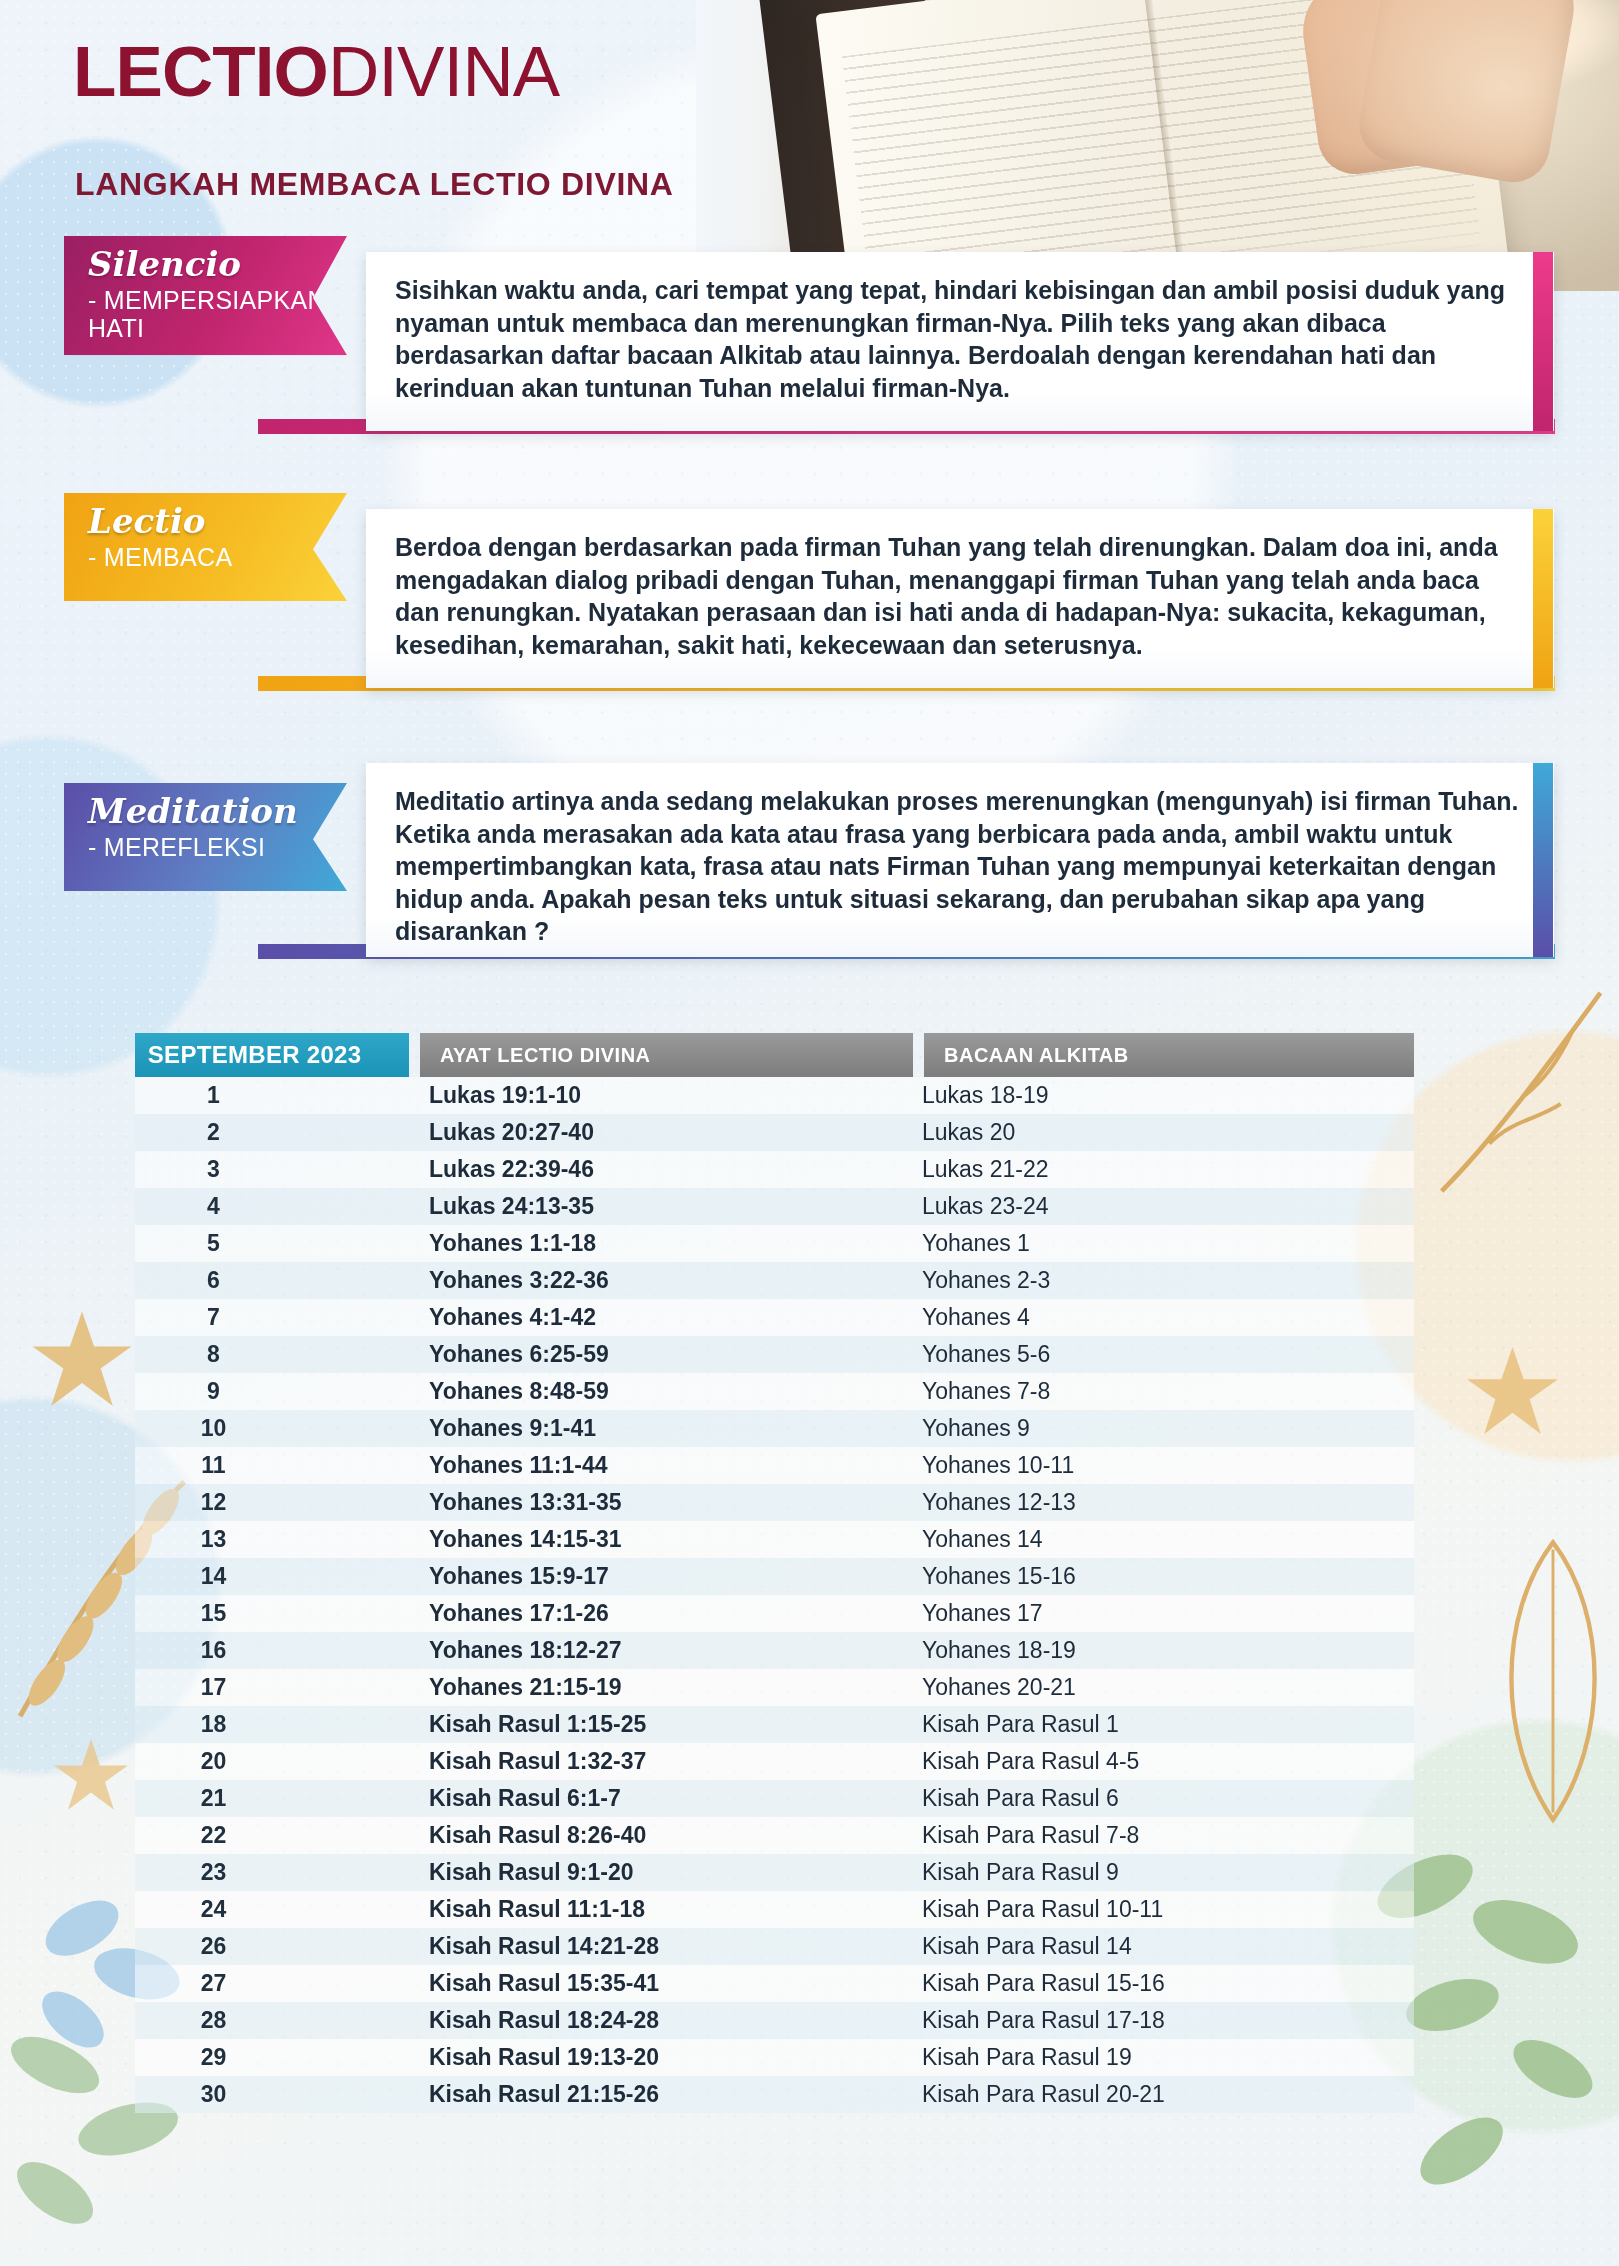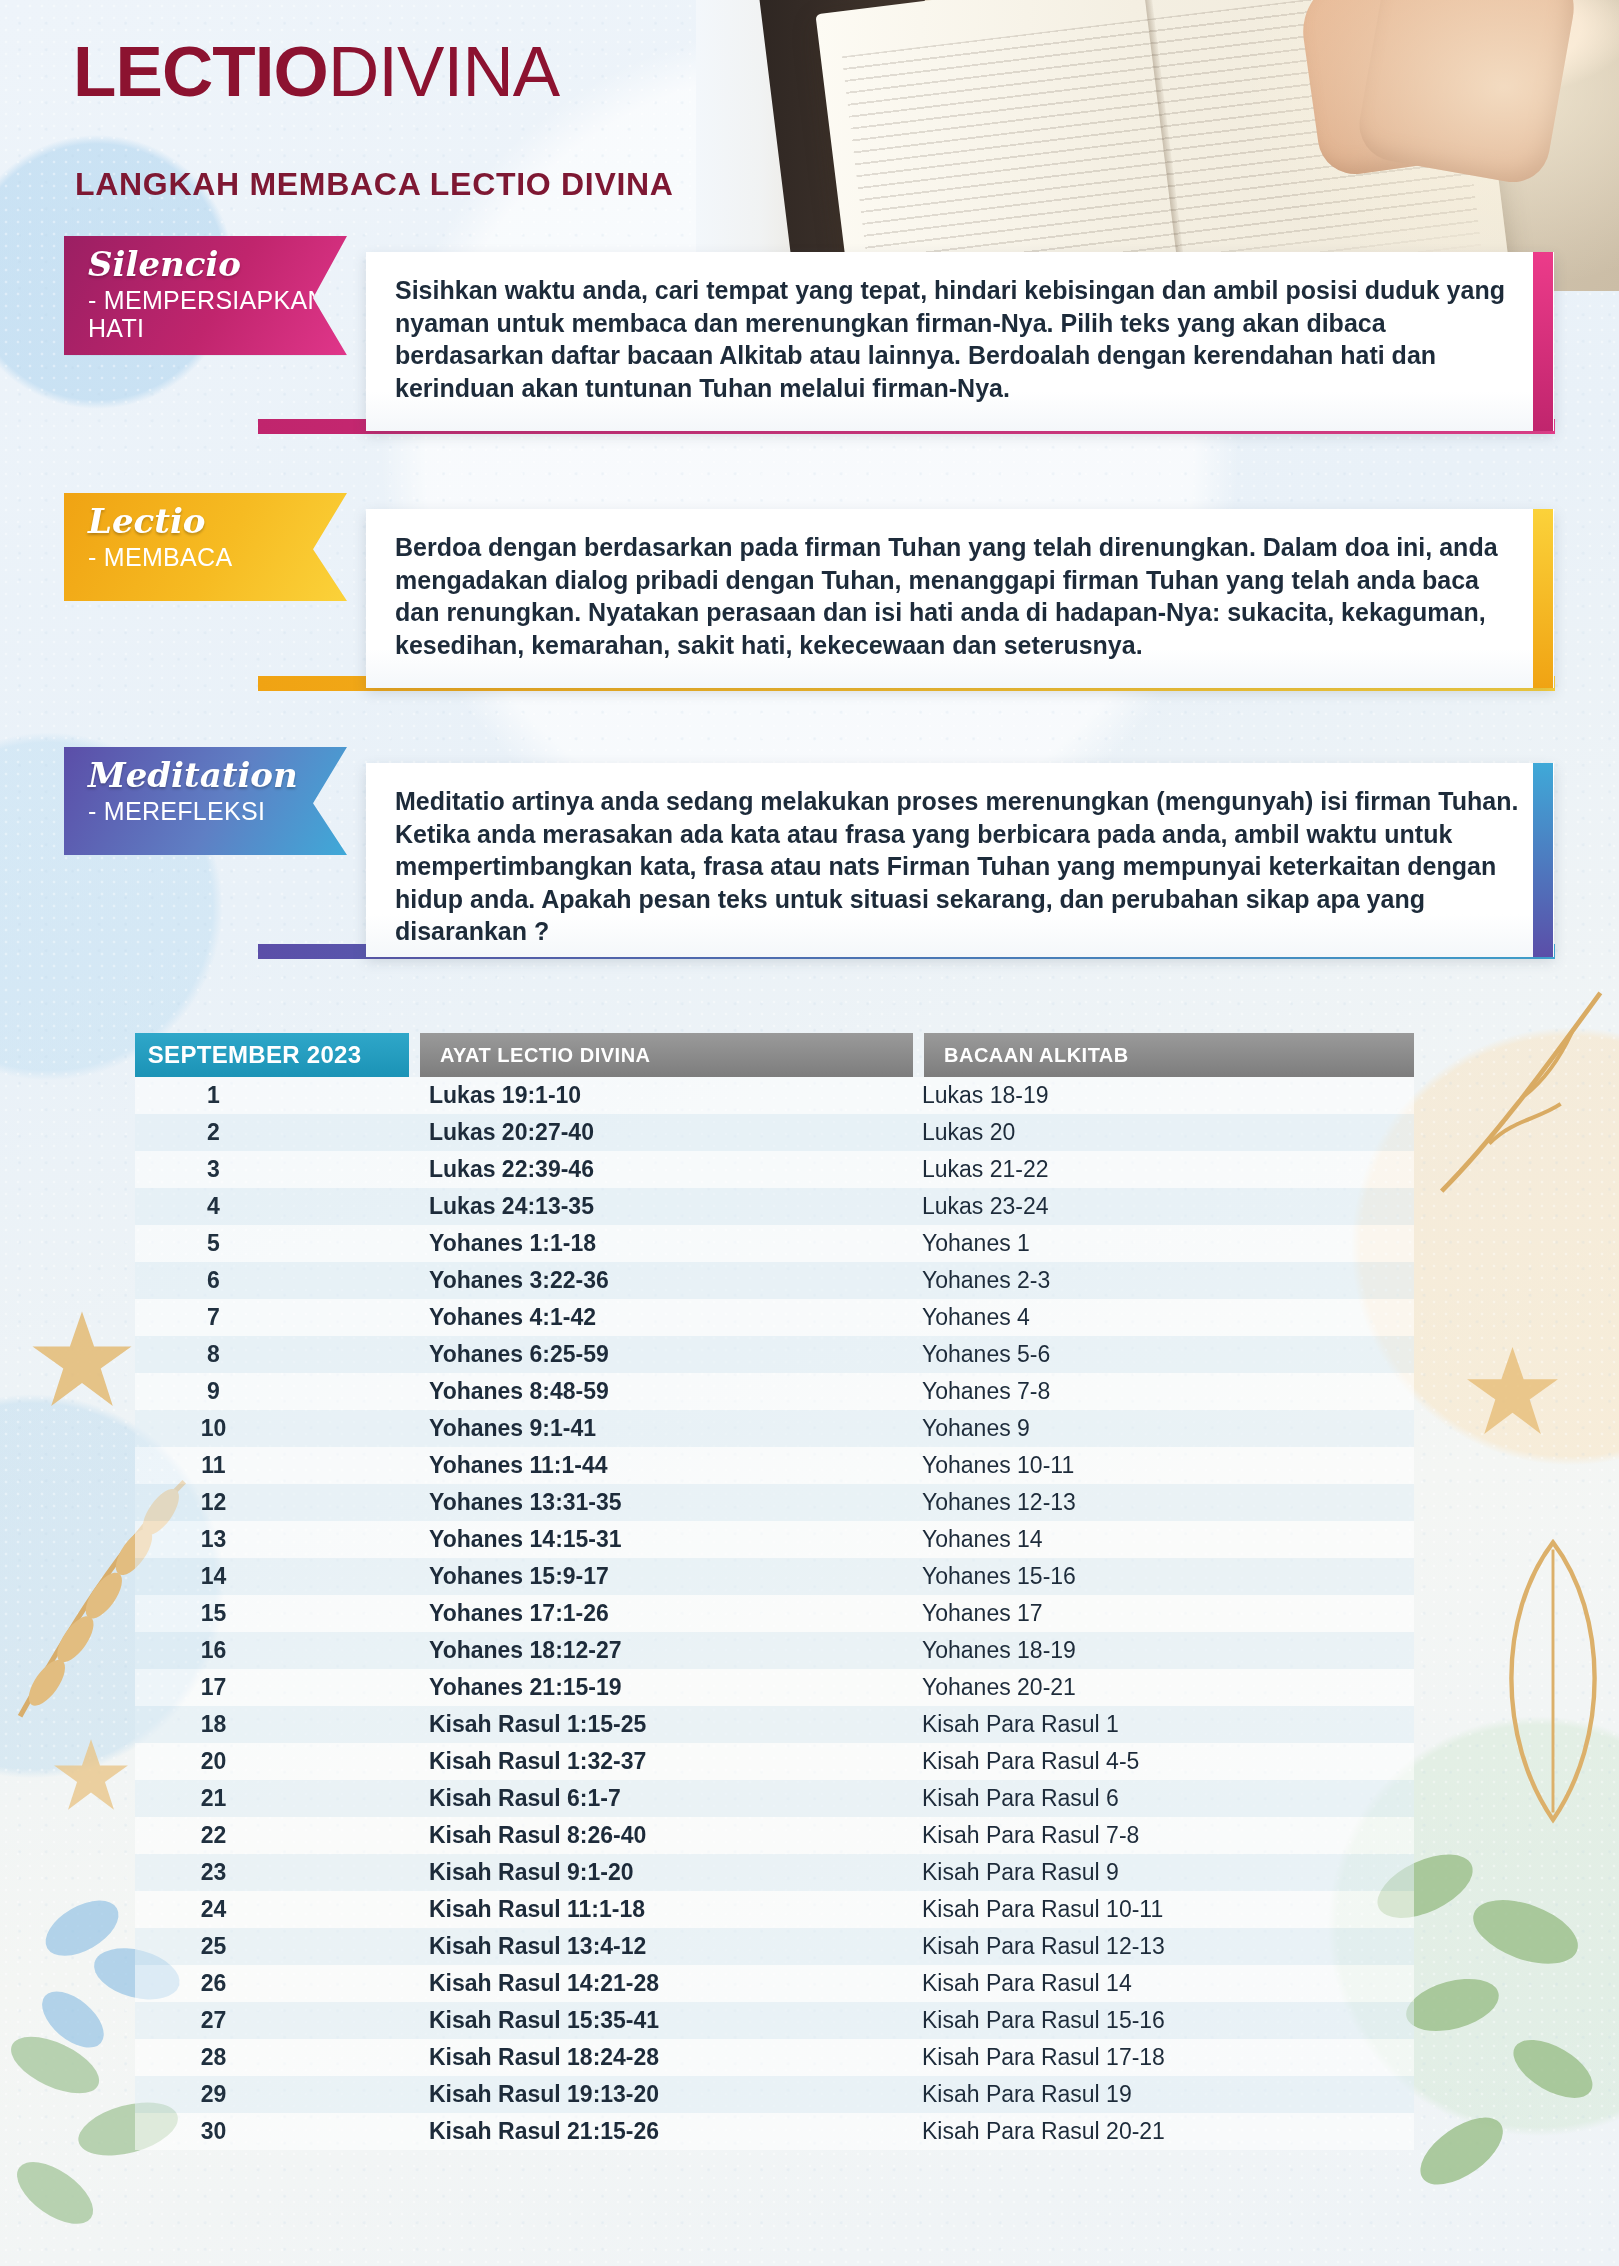--- a/index.html
+++ b/index.html
@@ -144,21 +144,21 @@
 
   
   #step-2 { top: 493px; }
   #step-2 .ribbon { background: linear-gradient(120deg,#f0a313 0%, #f6bb22 55%, #fbd23a 100%); }
   #step-2 .body { height: 179px; }
   #step-2 .edge { left: 1469px; height: 179px; top: 16.4px;
     background: linear-gradient(to bottom,#fbd23a,#f0a313); }
 
   
   #step-3 { top: 747px; }
-  #step-3 .ribbon { background: linear-gradient(120deg,#5b4ea8 0%, #5f7fc4 55%, #3fa9d8 100%); }
+  #step-3 .ribbon { background: linear-gradient(120deg,#5b4ea8 0%, #5f7fc4 55%, #3fa9d8 100%); margin-top: 36px; }
   #step-3 .body { height: 194px; }
   #step-3 .edge { left: 1469px; height: 194px; top: 16.4px;
     background: linear-gradient(to bottom,#3fa9d8,#5b4ea8); }
 
   
   .step .foot {
     position: absolute; left: 194px; width: 1297px; height: 14.6px;
   }
   #step-1 .foot { top: 183px; background: linear-gradient(to right,#c0256d,#ec3b8a); }
   #step-2 .foot { top: 183px; background: linear-gradient(to right,#f0a313,#fbd23a); }
@@ -428,25 +428,20 @@
         <div class="c-day">23</div>
         <div class="c-verse">Kisah Rasul 9:1-20</div>
         <div class="c-read">Kisah Para Rasul 9</div>
       </div>
       <div class="trow">
         <div class="c-day">24</div>
         <div class="c-verse">Kisah Rasul 11:1-18</div>
         <div class="c-read">Kisah Para Rasul 10-11</div>
       </div>
       <div class="trow">
-        <div class="c-day">25</div>
-        <div class="c-verse">Kisah Rasul 13:4-12</div>
-        <div class="c-read">Kisah Para Rasul 12-13</div>
-      </div>
-      <div class="trow">
         <div class="c-day">26</div>
         <div class="c-verse">Kisah Rasul 14:21-28</div>
         <div class="c-read">Kisah Para Rasul 14</div>
       </div>
       <div class="trow">
         <div class="c-day">27</div>
         <div class="c-verse">Kisah Rasul 15:35-41</div>
         <div class="c-read">Kisah Para Rasul 15-16</div>
       </div>
       <div class="trow">

